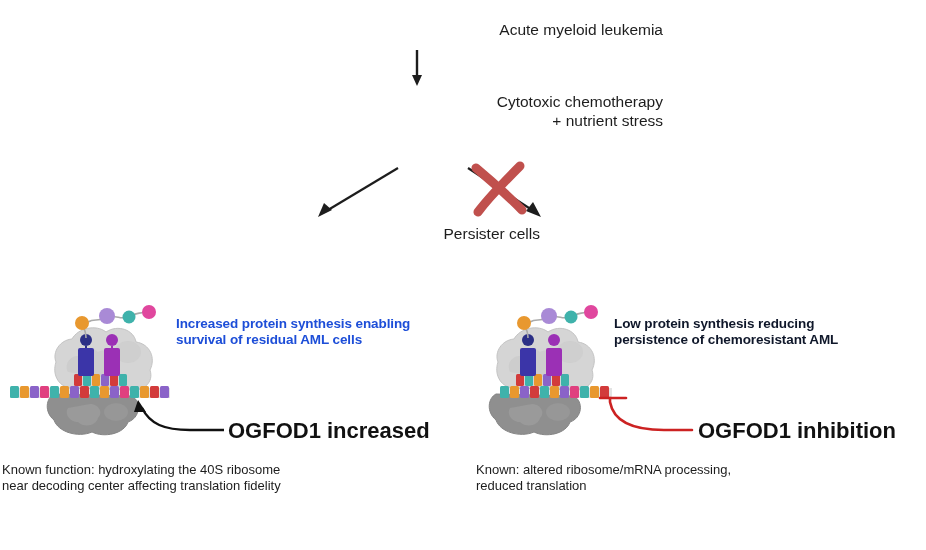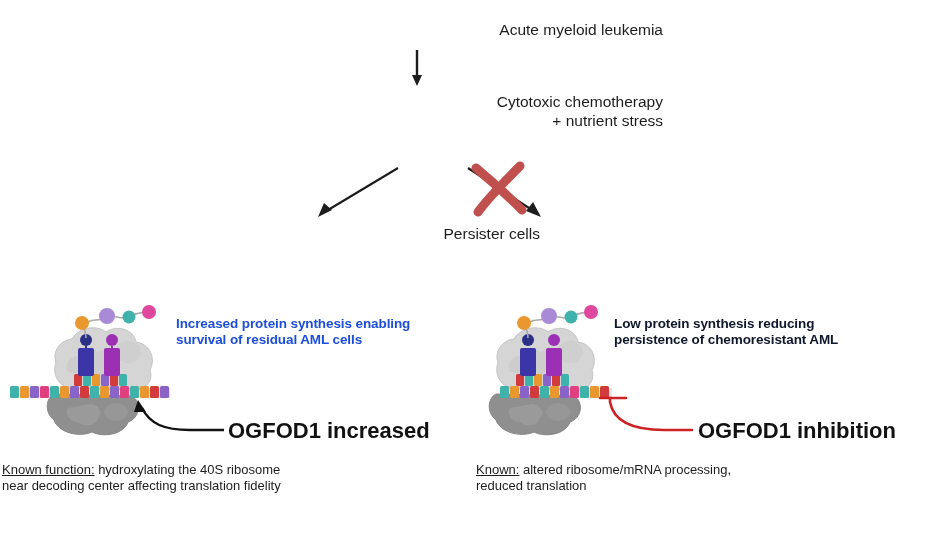--- a/index.html
+++ b/index.html
@@ -5,21 +5,21 @@
   html,body{margin:0;padding:0;background:#ffffff;}
   body{width:926px;height:550px;position:relative;overflow:hidden;
        font-family:"Liberation Sans","DejaVu Sans",sans-serif;color:#1a1a1a;}
   .abs{position:absolute;}
   .flow-text{font-size:15.5px;line-height:19px;color:#1d1d1d;text-align:right;white-space:pre-line;}
   .cap-bold{font-weight:bold;font-size:13.5px;line-height:16px;white-space:pre-line;letter-spacing:-0.1px;}
   .cap-green{color:#1d4ed8;}
   .cap-red{color:#0f172a;}
   .label-bold{font-weight:bold;font-size:22px;color:#111;white-space:nowrap;}
   .foot{font-size:13px;line-height:15.5px;color:#1d1d1d;white-space:pre-line;}
-  .u{text-decoration:underline;}
+  .u{}
   svg{display:block;overflow:visible;}
 </style>
 </head>
 <body>
 
 <div class="abs flow-text" style="left:263px;top:20px;width:400px;">Acute myeloid leukemia</div>
 
 <svg class="abs" style="left:405px;top:48px;" width="24" height="40" viewBox="0 0 24 40">
   <line x1="12" y1="2" x2="12" y2="30" stroke="#1d1d1d" stroke-width="2.4"></line>
   <polygon points="12,38 7,27 17,27" fill="#1d1d1d"></polygon>

